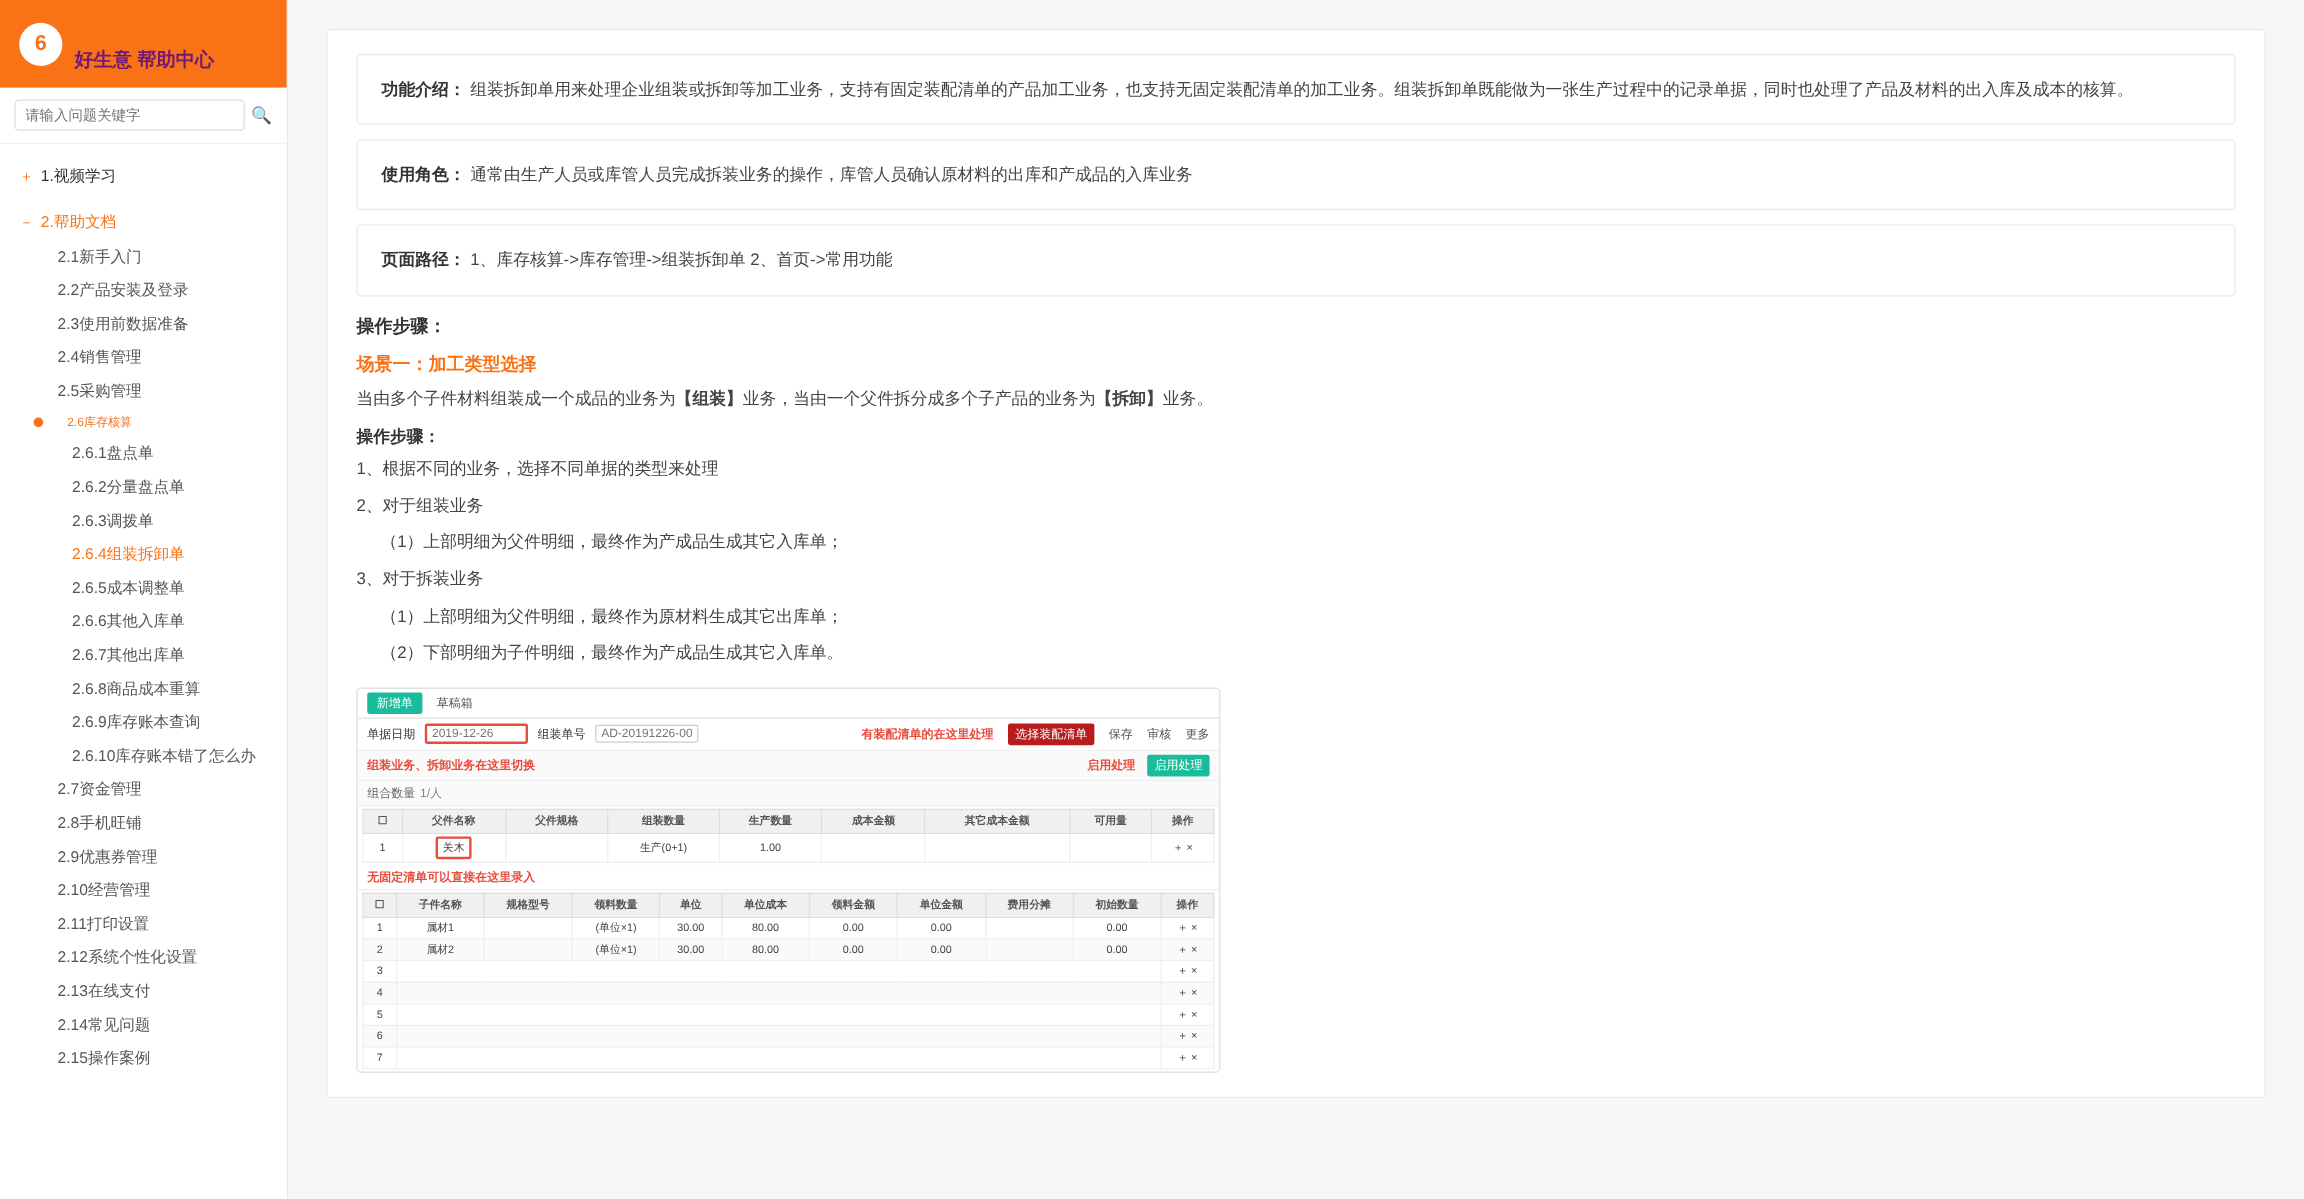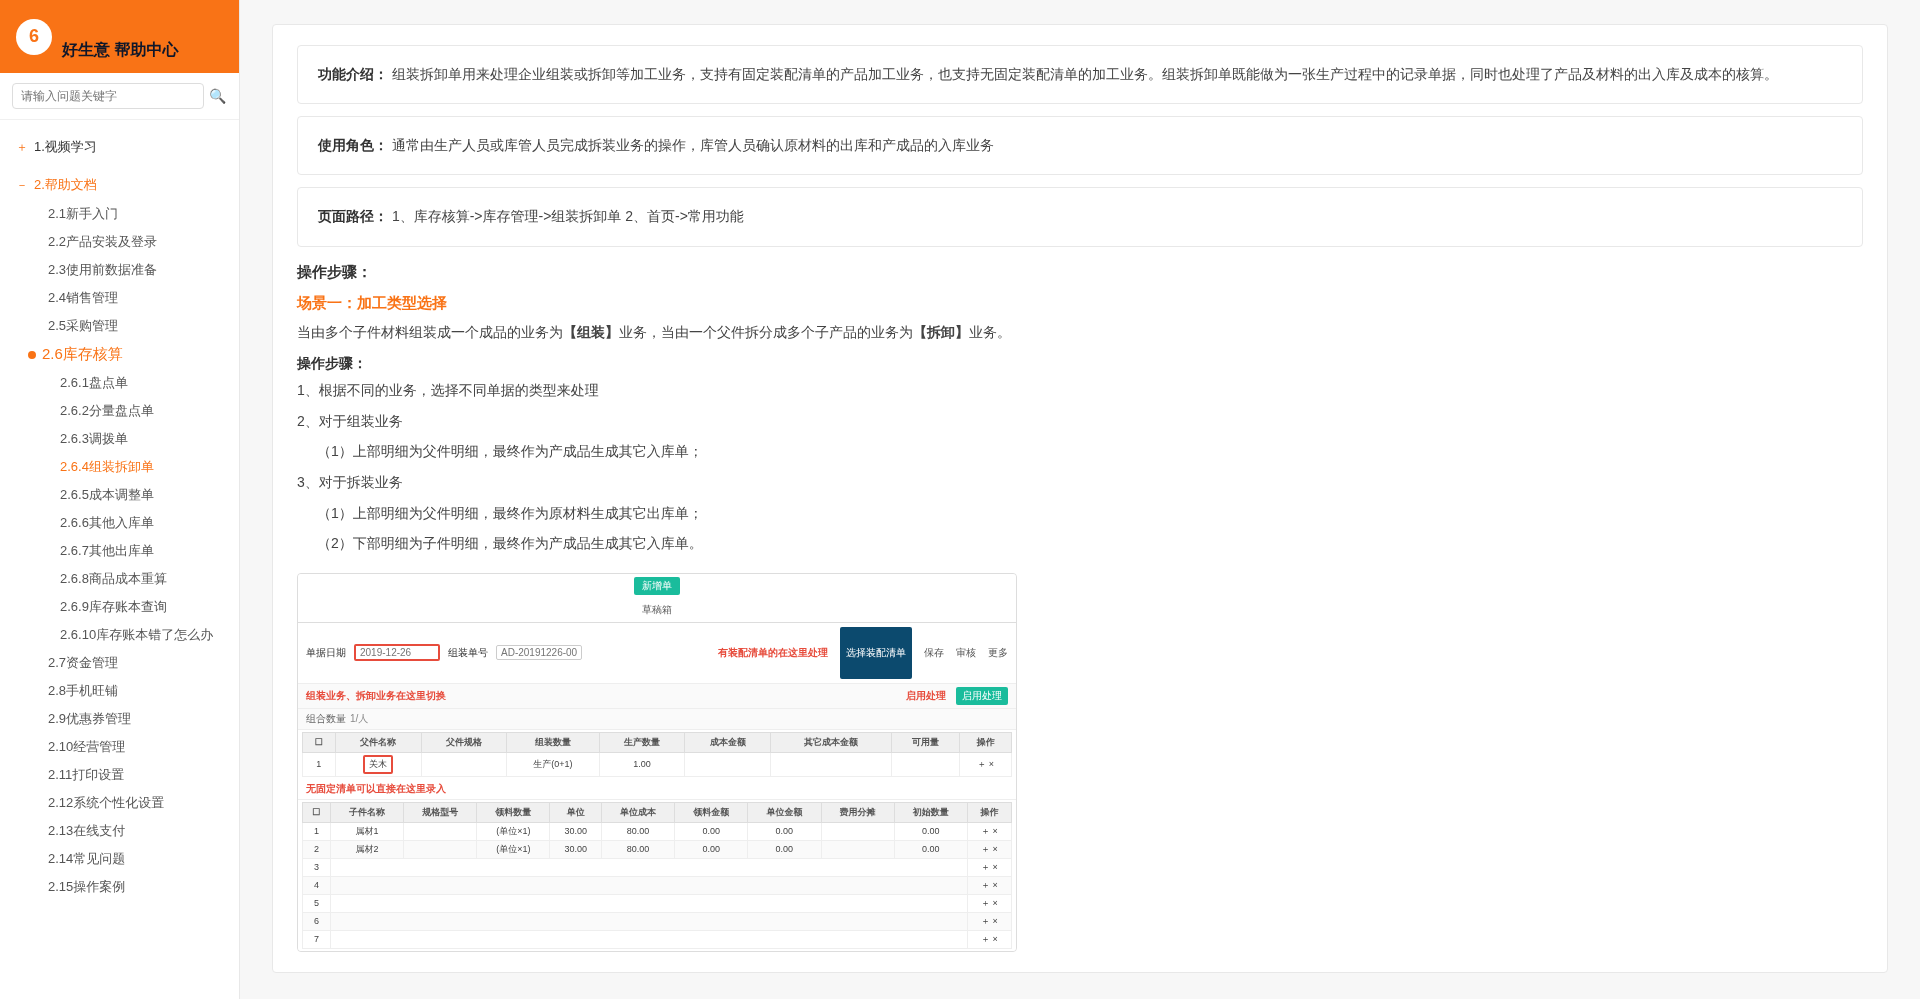--- a/index.html
+++ b/index.html
@@ -24,21 +24,21 @@
       gap: 10px;
     }
     .logo-circle {
       width: 36px; height: 36px;
       background: #fff;
       border-radius: 50%;
       display: flex; align-items: center; justify-content: center;
       font-size: 18px; font-weight: bold; color: #f97316;
     }
     .logo-title {
-      color: #0f172a;
+      color: #701a75;
       font-size: 16px;
       font-weight: bold;
       margin-top: 28px;
     }
     #search-box {
       padding: 10px 12px;
       border-bottom: 1px solid #f0f0f0;
       display: flex;
       align-items: center;
       gap: 6px;
@@ -76,23 +76,23 @@
     }
     .nav-section-title .plus-icon { color: #f97316; font-size: 12px; }
     .nav-section-title .minus-icon { color: #f97316; font-size: 12px; }
     .nav-section-title.active { color: #f97316; }
     .nav-sub-items { padding-left: 12px; }
     .nav-sub-title {
       display: flex;
       align-items: center;
       padding: 5px 16px;
       cursor: pointer;
-      font-size: 15px;
+      font-size: 10px;
       color: #333;
-      gap: 6px;
+      gap: 20px;
     }
     .nav-sub-title.active { color: #f97316; }
     .nav-sub-title .circle-icon {
       width: 8px; height: 8px;
       border-radius: 50%;
       border: 2px solid #f97316;
       display: inline-block;
     }
     .nav-sub-title.active .circle-icon {
       background: #f97316;
@@ -221,24 +221,24 @@
       border-radius: 2px;
       padding: 1px 4px;
       font-size: 10px;
       width: 86px;
       background: #fff;
     }
     .ss-input-highlight {
       border: 2px solid #e74c3c;
     }
     .ss-btn-orange {
-      background: #0c4a6e;
+      background: #b91c1c;
       color: #fff;
       border: none;
-      padding: 19px 6px;
+      padding: 2px 6px;
       border-radius: 2px;
       font-size: 10px;
     }
     .ss-btn-green {
       background: #1abc9c;
       color: #fff;
       border: none;
       padding: 2px 6px;
       border-radius: 2px;
       font-size: 10px;
@@ -384,21 +384,21 @@
         <div class="step-text num-item">2、对于组装业务</div>
         <div class="step-text indent-1">（1）上部明细为父件明细，最终作为产成品生成其它入库单；</div>
 
         <div class="step-text num-item">3、对于拆装业务</div>
         <div class="step-text indent-1">（1）上部明细为父件明细，最终作为原材料生成其它出库单；</div>
         <div class="step-text indent-1">（2）下部明细为子件明细，最终作为产成品生成其它入库单。</div>
 
         <div class="screenshot-container">
 
 
-          <div style="background:#fff;border-bottom:1px solid #ddd;padding:3px 8px;display:flex;align-items:center;gap:6px;font-size:10px;flex-direction:column;">
+          <div style="background:#fff;border-bottom:1px solid #ddd;padding:3px 8px;display:flex;align-items:center;gap:6px;font-size:10px;">
             <span style="background:#1abc9c;color:#fff;padding:2px 8px;border-radius:2px;">新增单</span>
             <span style="color:#555;padding:2px 6px;text-align:center;">草稿箱</span>
           </div>
 
           <div class="ss-form-row">
             <span>单据日期</span>
             <input class="ss-input ss-input-highlight" type="text" value="" placeholder="2019-12-26" style="">
             <span>组装单号</span>
             <input class="ss-input" type="text" value="" placeholder="AD-20191226-001" style="">
             <span style="flex:1;"></span>

